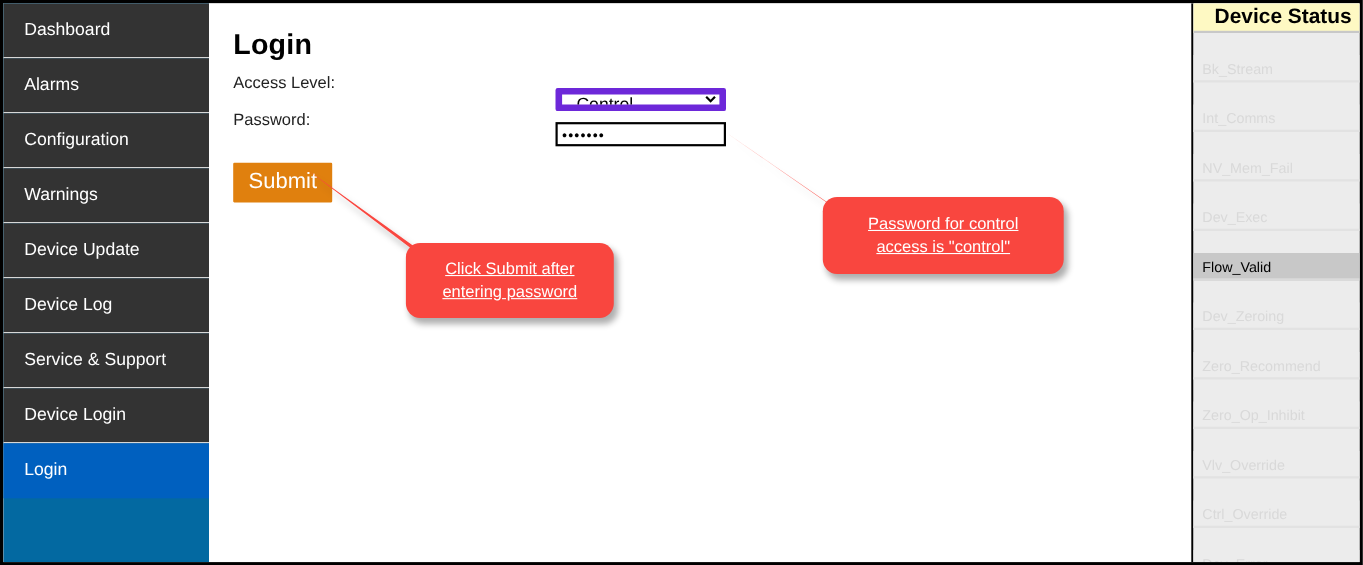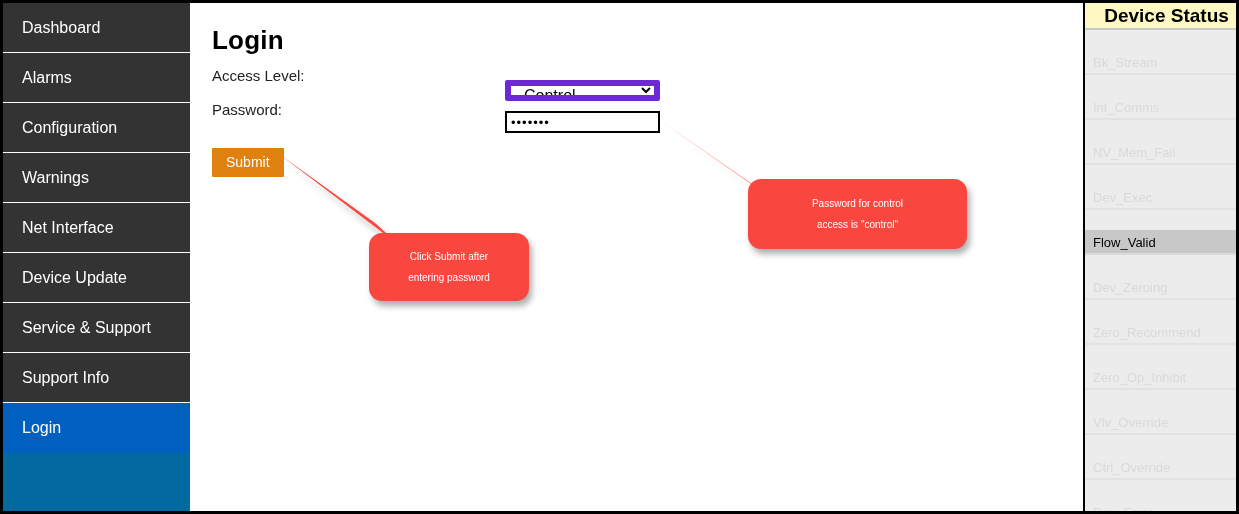--- a/index.html
+++ b/index.html
@@ -113,21 +113,21 @@
     padding-left: 4px;
   }
   .submit-btn {
     position: absolute;
     left: 22px;
     top: 145px;
     background: #e0800e;
     color: #ffffff;
     border: none;
     font-family: "Liberation Sans", sans-serif;
-    font-size: 14px;
+    font-size: 20px;
     padding: 6px 14px 7px 14px;
     cursor: pointer;
     border-radius: 1px;
   }
 
   
   .status-divider {
     position: absolute;
     left: 1080px;
     top: 0;
@@ -181,36 +181,37 @@
     top: 0;
     width: 1233px;
     height: 508px;
     pointer-events: none;
   }
   .bubble {
     position: absolute;
     background: #f9463f;
     border-radius: 13px;
     color: #ffffff;
-    font-size: 10px;
+    font-size: 15px;
     line-height: 21px;
     text-align: center;
     display: flex;
     align-items: center;
     justify-content: center;
     box-shadow: 3px 5px 6px rgba(0,0,0,0.32);
     pointer-events: auto;
     cursor: default;
     box-sizing: border-box;
     padding: 0 10px;
+    text-decoration: underline;
   }
   .bubble-submit {
     left: 366px;
-    top: 230px;
-    width: 160px;
+    top: 218px;
+    width: 189px;
     height: 68px;
   }
   .bubble-pass {
     left: 745px;
     top: 176px;
     width: 219px;
     height: 70px;
   }
   .pointer-svg {
     position: absolute;
@@ -222,24 +223,24 @@
 </head>
 <body>
 
 <div id="app">
 
   <div class="sidebar">
     <div class="nav-item"><span>Dashboard</span></div>
     <div class="nav-item"><span>Alarms</span></div>
     <div class="nav-item"><span>Configuration</span></div>
     <div class="nav-item"><span>Warnings</span></div>
-    <div class="nav-item"><span>Net Interface</span></div>
     <div class="nav-item"><span>Device Update</span></div>
+    <div class="nav-item"><span>Device Log</span></div>
     <div class="nav-item"><span>Service &amp; Support</span></div>
-    <div class="nav-item"><span>Support Info</span></div>
+    <div class="nav-item"><span>Device Login</span></div>
     <div class="nav-item active"><span>Login</span></div>
   </div>
 
   <div class="content">
     <div class="page-title">Login</div>
 
     <div class="form-row row-access">Access Level:</div>
     <div class="form-row row-pass">Password:</div>
 
     <div class="field-access">

